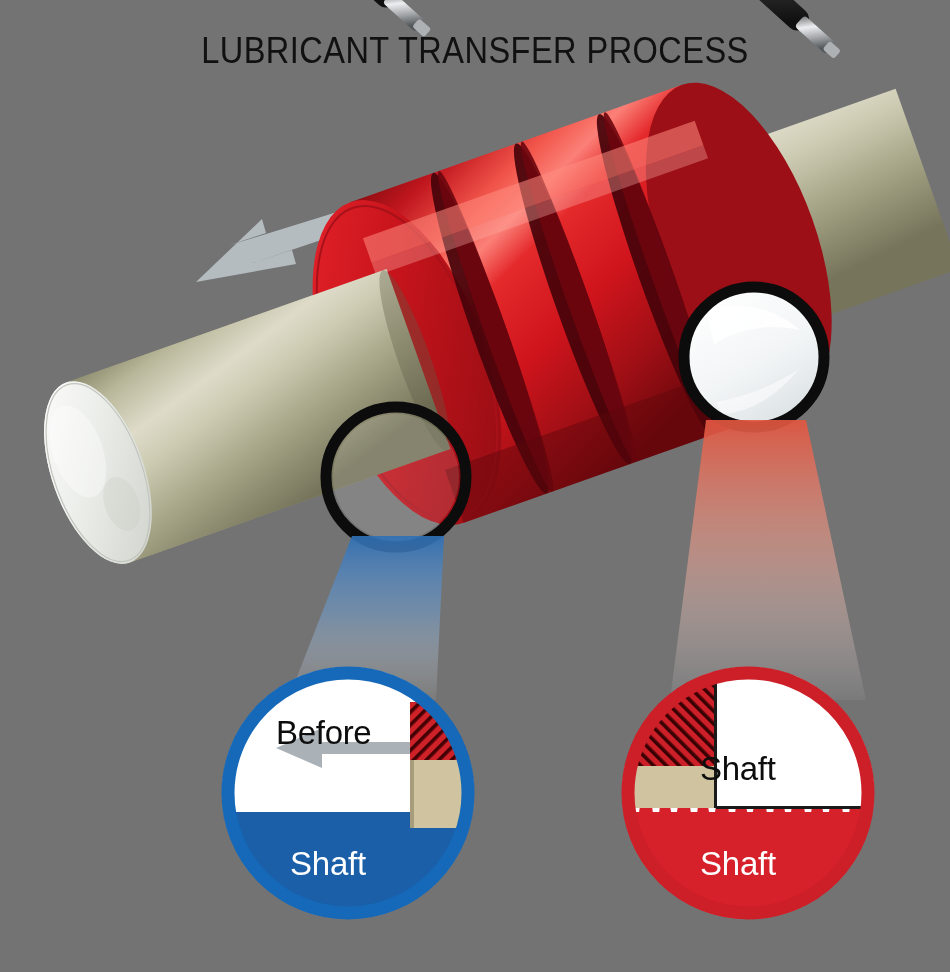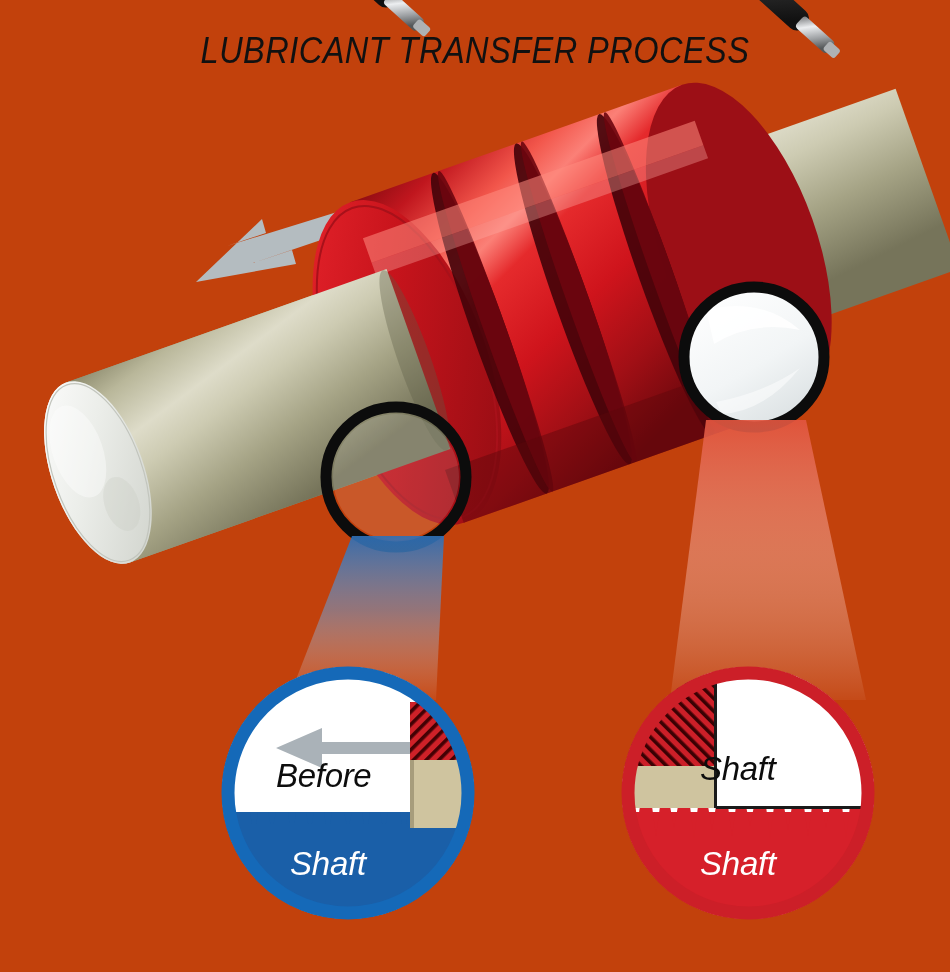--- a/index.html
+++ b/index.html
@@ -11,22 +11,21 @@
     width: 950px;
     height: 972px;
     font-family: "Liberation Sans", sans-serif;
     overflow: hidden;
     position: relative;
   }
   #page {
     position: relative;
     width: 950px;
     height: 972px;
-    background: #c2410c;
-    font-style: italic;
+    background: #737373;
   }
   #title {
     position: absolute;
     left: 0;
     top: 30px;
     width: 950px;
     text-align: center;
     font-family: "Liberation Sans", sans-serif;
     font-size: 37px;
     letter-spacing: 0.5px;
@@ -43,21 +42,21 @@
     width: 950px;
     height: 972px;
   }
   .lbl-before, .lbl-after, .lbl-shaft-b, .lbl-shaft-a {
     position: absolute;
     font-family: "Liberation Sans", sans-serif;
     white-space: nowrap;
     pointer-events: none;
   }
   .lbl-before {
-    left: 276px; top: 757px;
+    left: 276px; top: 714px;
     font-size: 33px; color: #0d0d0d;
     letter-spacing: -0.3px;
   }
   .lbl-after {
     left: 700px; top: 750px;
     font-size: 33px; color: #0d0d0d;
     letter-spacing: -0.3px;
   }
   .lbl-shaft-b {
     left: 290px; top: 845px;

